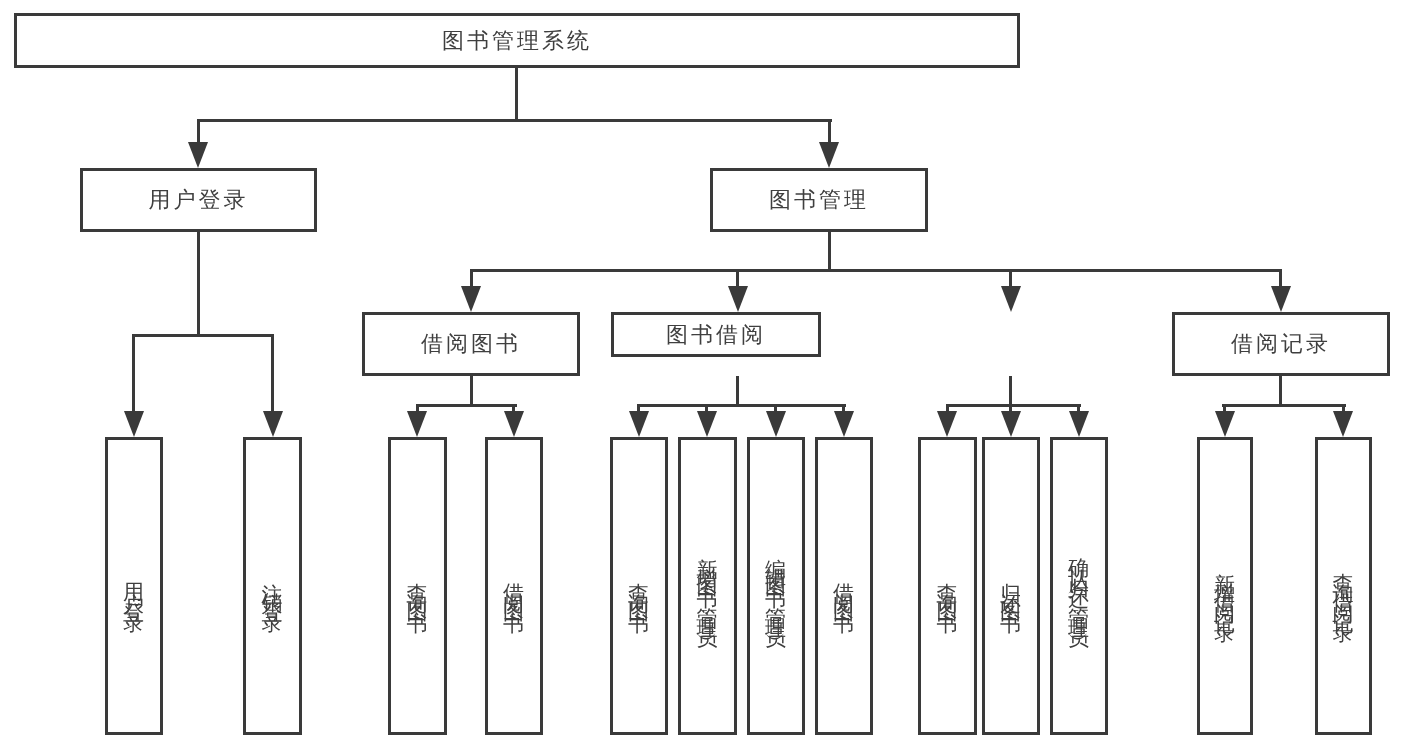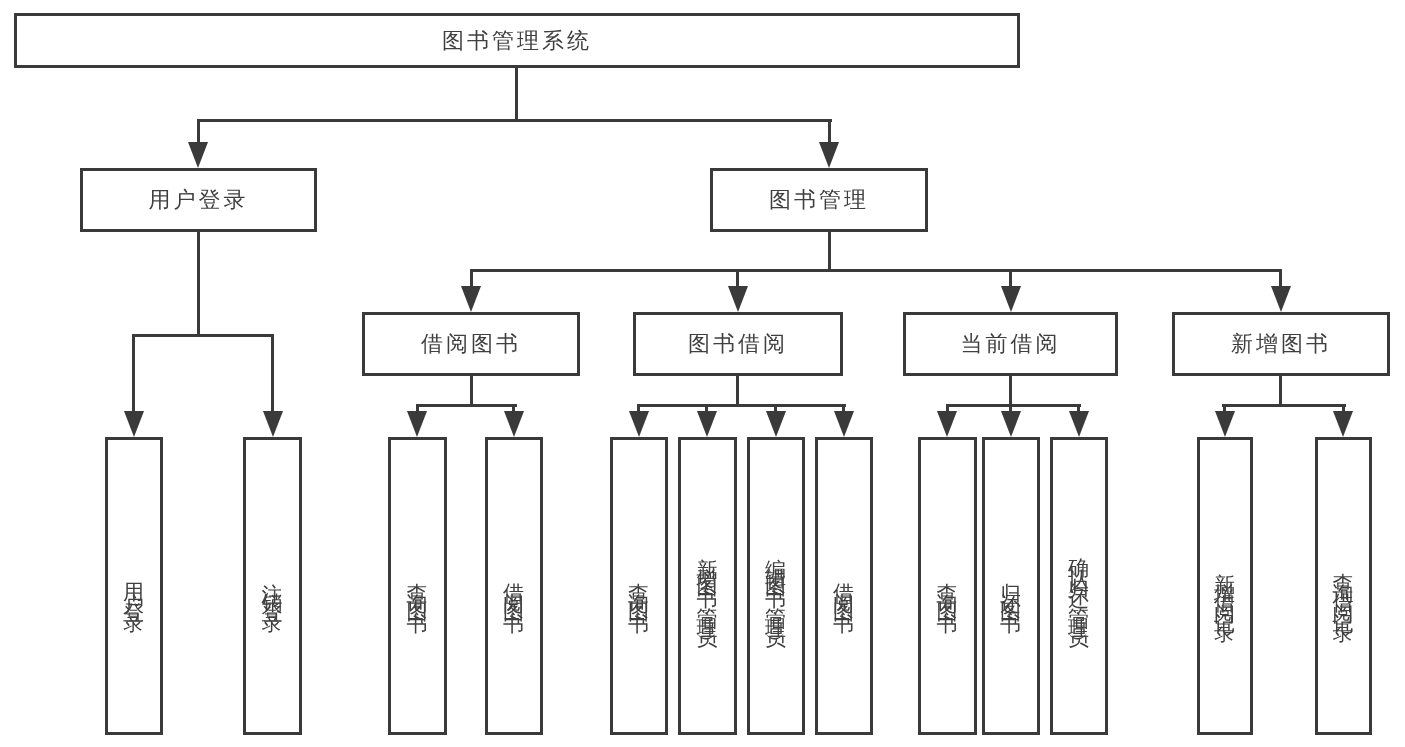--- a/index.html
+++ b/index.html
@@ -73,28 +73,25 @@
   <div class="box h" style="left:80px;top:168px;width:237px;height:64px">
     <span class="lbl">用户登录</span>
   </div>
   <div class="box h" style="left:710px;top:168px;width:218px;height:64px">
     <span class="lbl">图书管理</span>
   </div>
 
   <div class="box h" style="left:362px;top:312px;width:218px;height:64px">
     <span class="lbl">借阅图书</span>
   </div>
-  <div class="box h" style="left:633px;top:312px;width:210px;height:64px">
+  <div class="box h" style="left:611px;top:312px;width:210px;height:45px">
     <span class="lbl">图书借阅</span>
   </div>
-  <div class="box h" style="left:903px;top:312px;width:215px;height:64px">
-    <span class="lbl">当前借阅</span>
-  </div>
   <div class="box h" style="left:1172px;top:312px;width:218px;height:64px">
-    <span class="lbl">新增图书</span>
+    <span class="lbl">借阅记录</span>
   </div>
 
   <div class="box v" style="left:105px;top:437px;width:58px;height:298px">
     <span class="lbl">用户登录</span>
   </div>
   <div class="box v" style="left:243px;top:437px;width:59px;height:298px">
     <span class="lbl">注销登录</span>
   </div>
   <div class="box v" style="left:388px;top:437px;width:59px;height:298px">
     <span class="lbl">查询图书</span>

